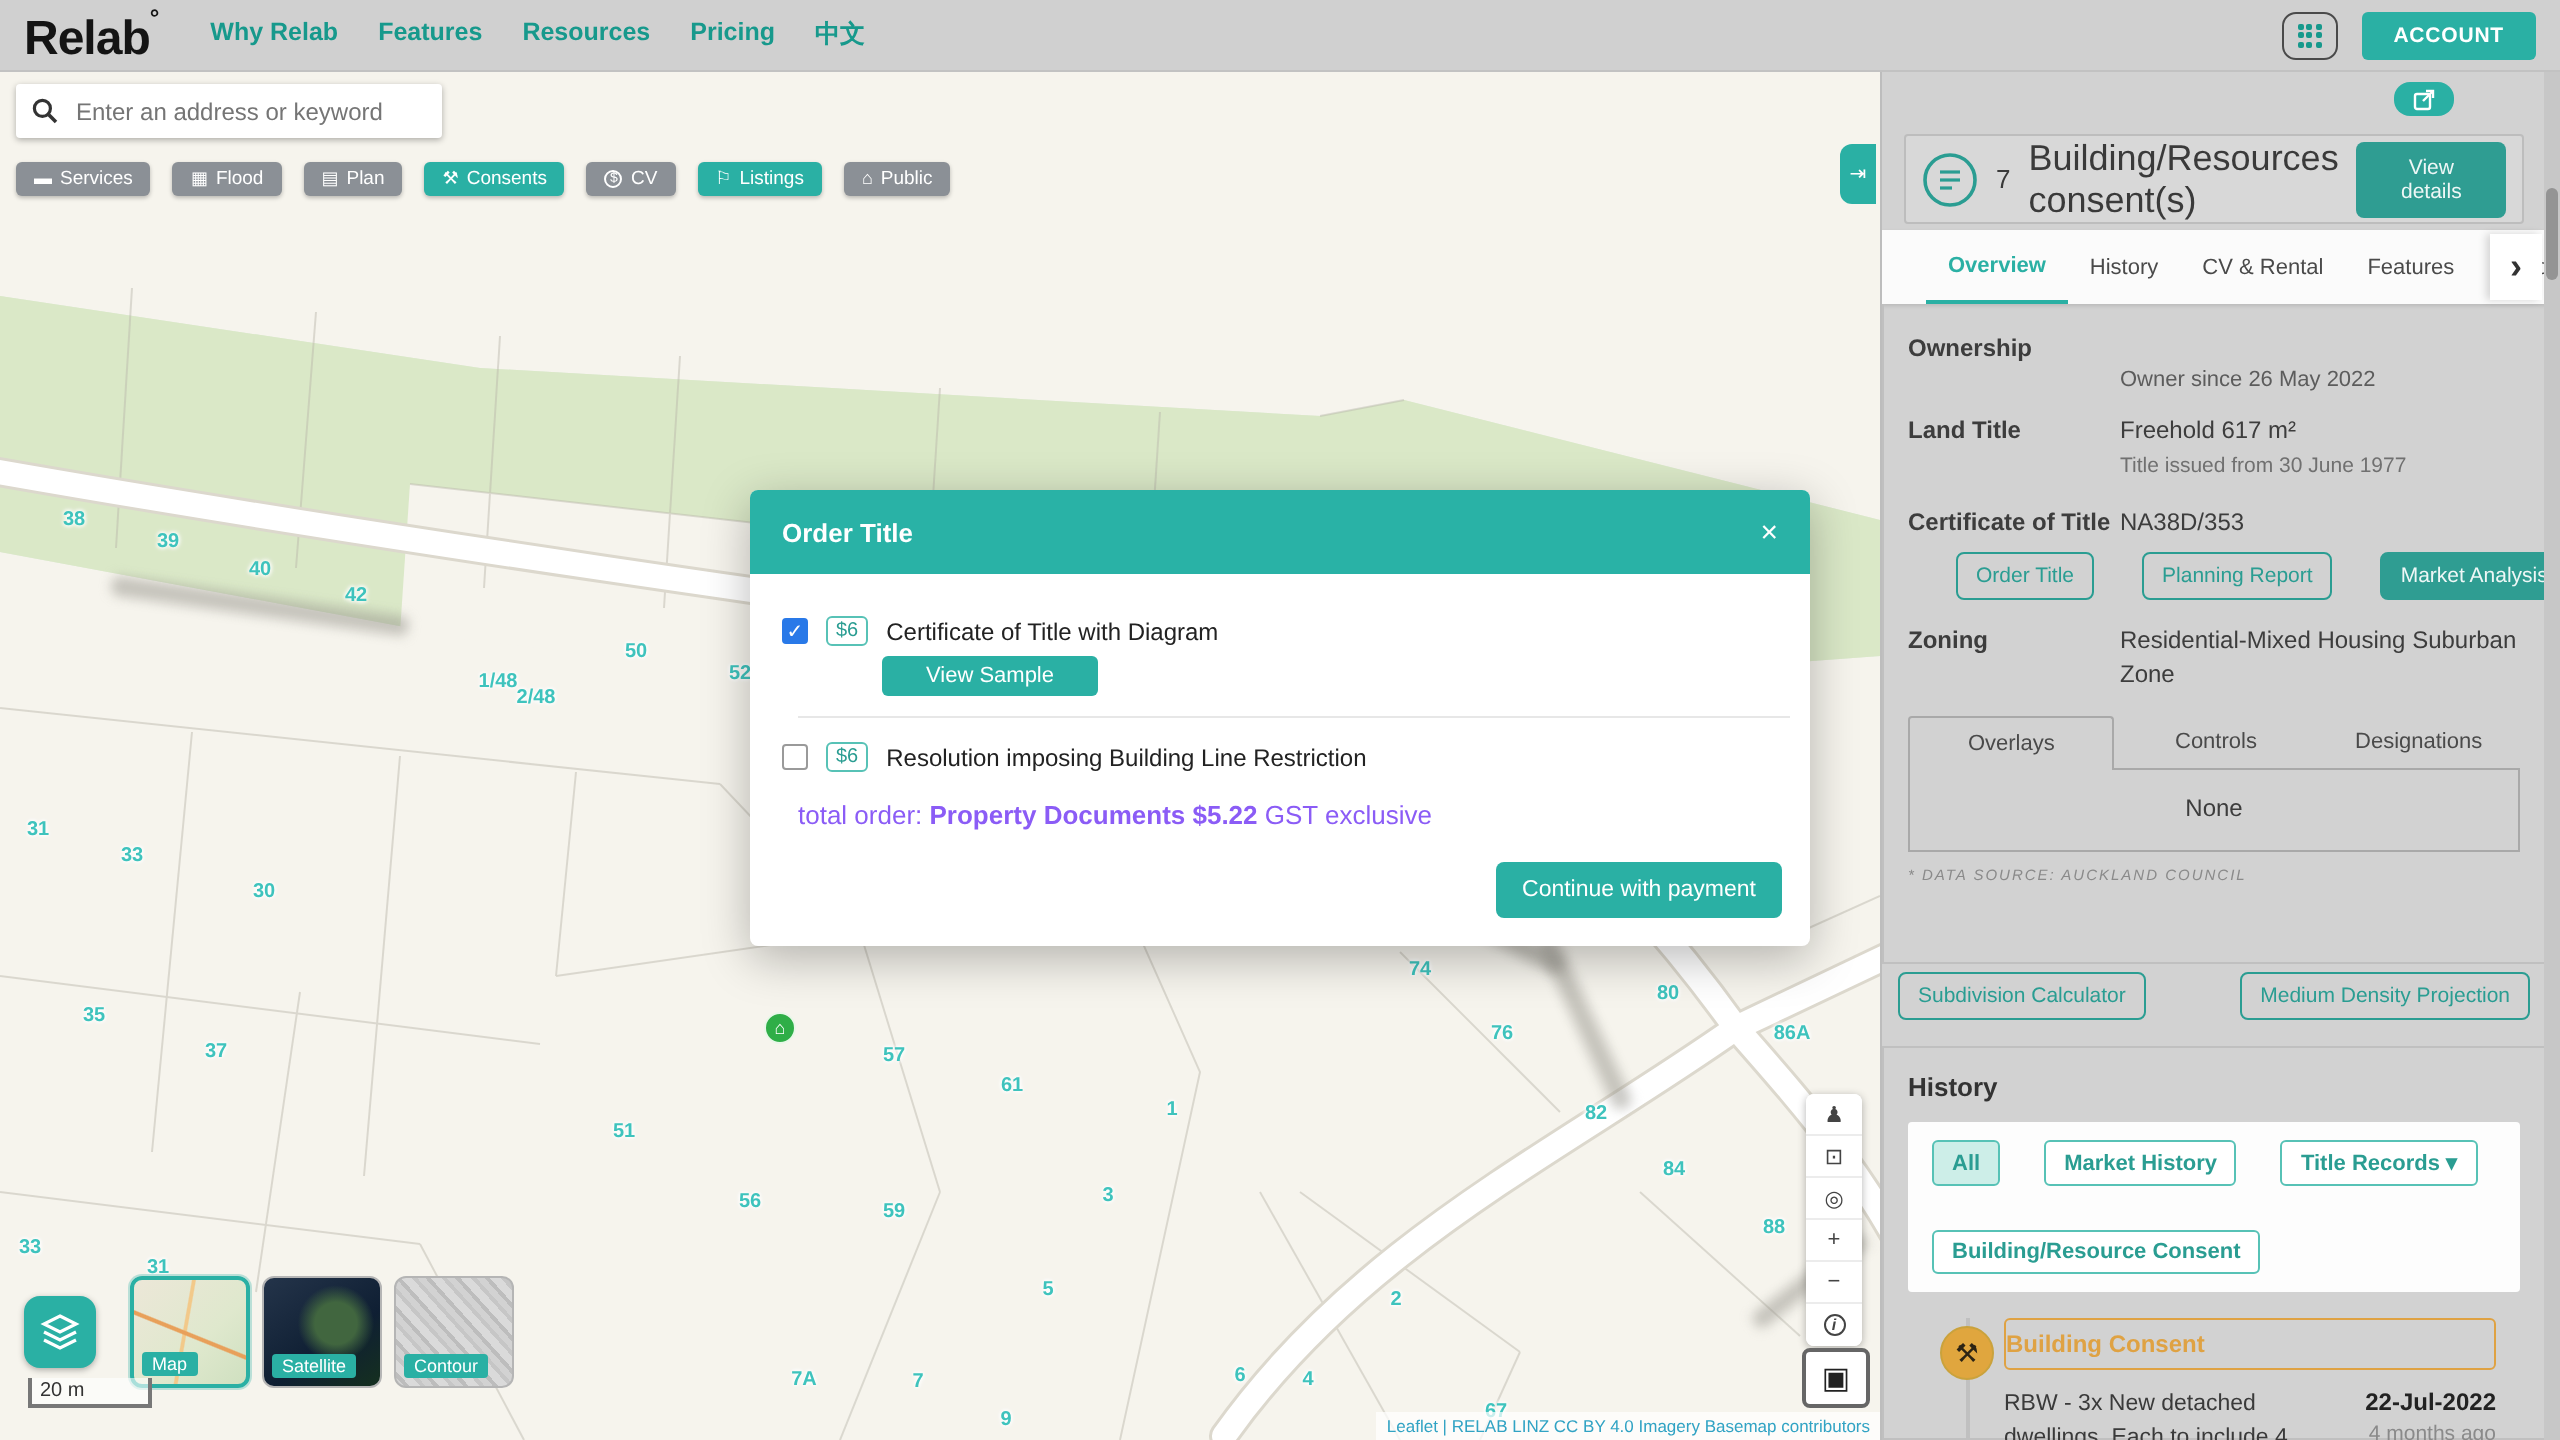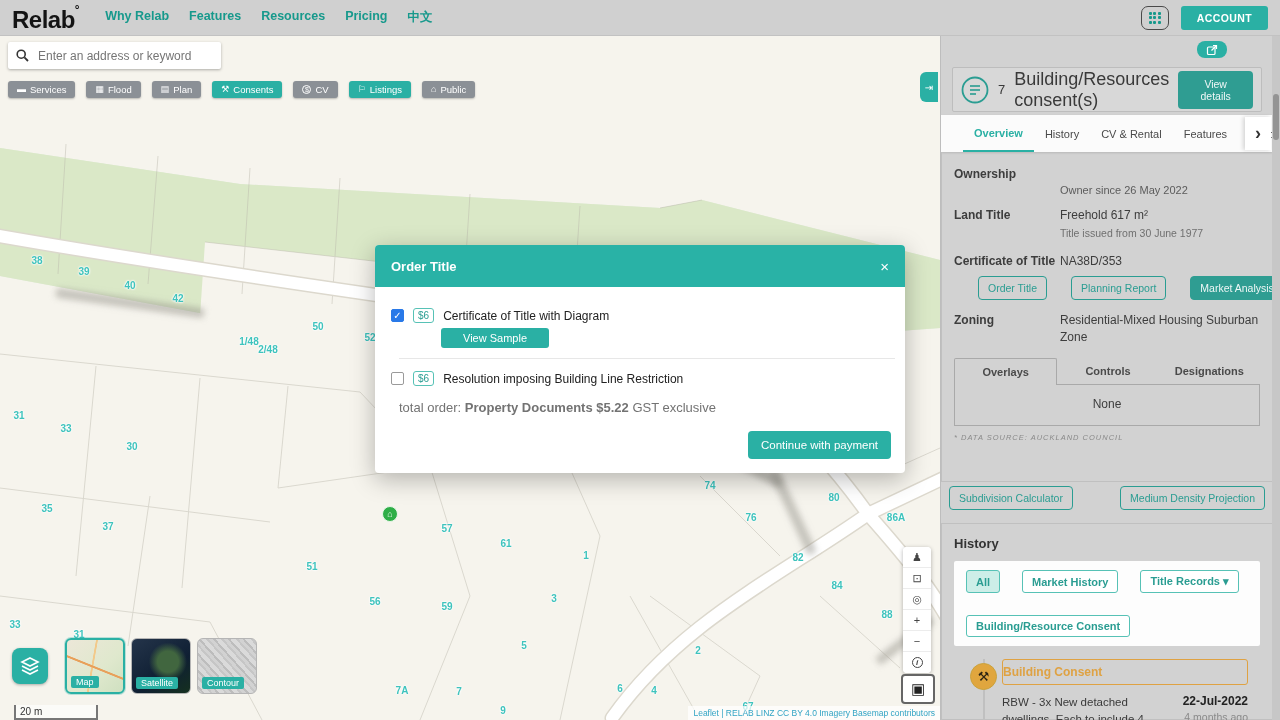--- a/index.html
+++ b/index.html
@@ -68,21 +68,21 @@
   .thumb-map{background:
      linear-gradient(22deg,transparent 46%,#e8a05a 47%,#e8a05a 49%,transparent 50%),
      linear-gradient(100deg,transparent 44%,#f2c98a 45%,#f2c98a 47%,transparent 48%),
      linear-gradient(135deg,#ece7d8,#dfe8cd 60%,#cfe0c0)}
   .thumb-satellite{background:
      radial-gradient(circle at 62% 42%,#41663f 0 22%,transparent 40%),
      linear-gradient(145deg,#24344a,#0f1f33 60%,#15301f)}
   .thumb-contour{background:repeating-linear-gradient(48deg,#d2d2d2 0 3px,#bdbdbd 3px 5px,#dadada 5px 9px,#c6c6c6 9px 11px)}
   .thumb-label{position:absolute;left:4px;bottom:4px;background:#2ab0a4;color:#fff;font-size:9px;
                padding:1px 5px;border-radius:2px}
-  #scalebar{position:absolute;left:14px;bottom:0;width:84px;font-size:10px;color:#333;background:rgba(255,255,255,.6);
+  #scalebar{position:absolute;left:14px;bottom:16px;width:62px;font-size:10px;color:#333;background:rgba(255,255,255,.6);
             border:2px solid #777;border-top:none;padding:0 4px;line-height:13px}
   #attribution{position:absolute;right:0;bottom:0;background:rgba(255,255,255,.72);font-size:8.5px;
                color:#31a3c4;padding:1px 5px;line-height:12px}
 
   
   #panel{position:absolute;left:940px;top:36px;width:340px;height:684px;background:#d2d2d2;
          border-left:1px solid #bdbdbd;overflow:hidden}
   #panel-scroll{position:absolute;right:0;top:0;width:8px;height:684px;background:#c7c7c7}
   #panel-scroll .sthumb{position:absolute;left:1px;top:58px;width:6px;height:46px;background:#949494;border-radius:3px}
   #export-btn{position:absolute;left:256px;top:5px;width:30px;height:17px;background:#2ab0a4;border:none;border-radius:8px;
@@ -106,21 +106,21 @@
   .o-row{display:flex;margin-bottom:13px}
   .o-label{width:106px;flex:none;font-weight:bold;font-size:12px;color:#3d3d3d;line-height:1.35}
   .o-val{flex:1;font-size:12px;color:#3d3d3d;line-height:1.35}
   .o-sub{font-size:10.5px;color:#707070;margin-top:3px}
   .o-muted{font-size:11px;color:#5c5c5c;margin-top:17px}
   #ov-buttons{display:flex;gap:24px;margin:2px 0 12px 24px}
   .ov-btn{border:1px solid #2a9d92;color:#2a9d92;background:transparent;border-radius:4px;font-size:10.5px;
           padding:5px 9px;cursor:pointer;font-family:"Liberation Sans",sans-serif;white-space:nowrap}
   .ov-btn.filled{background:#2f9d92;color:#eef7f6;border-color:#2f9d92}
   #subtabs{display:flex;margin-top:4px}
-  .subtab{flex:1;text-align:center;font-size:11px;font-weight:bold;color:#4a4a4a;padding:7px 0;cursor:pointer;
+  .subtab{flex:1;text-align:center;font-size:11px;font-weight:normal;color:#4a4a4a;padding:7px 0;cursor:pointer;
           border-bottom:1px solid #a9a9a9}
   .subtab.active{border:1px solid #a9a9a9;border-bottom:none;border-radius:2px 2px 0 0}
   #subtab-content{border:1px solid #a9a9a9;border-top:none;text-align:center;font-size:12px;color:#3d3d3d;
                   padding:12px 0 14px 0}
   #data-source{font-size:7.5px;font-style:italic;letter-spacing:1px;color:#8a8a8a;margin-top:7px}
   #calc-row{position:absolute;left:8px;top:450px;width:316px;display:flex;justify-content:space-between}
 
   #history-card{position:absolute;left:0;top:487px;width:332px;height:197px;border:1px solid #c0c0c0;padding:12px}
   #history-title{font-size:13px;font-weight:bold;color:#333}
   #chips-box{background:#fdfdfd;border-radius:2px;margin-top:10px;padding:9px 12px;display:flex;flex-wrap:wrap;gap:22px}
@@ -148,21 +148,21 @@
   #modal-body{padding:21px 16px 0 16px;position:relative;height:186px}
   .m-row{display:flex;align-items:center;gap:9px}
   .cb{width:13px;height:13px;border:1px solid #9a9a9a;border-radius:2px;background:#fff;display:inline-flex;
       align-items:center;justify-content:center;font-size:10px;color:#fff;cursor:pointer;flex:none}
   .cb.checked{background:#2979e8;border-color:#2979e8}
   .price-badge{border:1px solid #57c2b6;color:#2a9d92;font-size:10px;border-radius:3px;padding:0 4px;line-height:13px}
   .m-label{font-size:12px;color:#222}
   .sample-btn{margin:5px 0 0 50px;background:#2ab0a4;color:#fff;border:none;border-radius:3px;font-size:11px;
               padding:4px 22px;cursor:pointer;display:block;font-family:"Liberation Sans",sans-serif}
   .m-divider{border:none;border-top:1px solid #e7e7e7;margin:10px 0 12px 8px;width:496px}
-  #m-total{font-size:13px;color:#737373;margin:14px 0 0 8px}
+  #m-total{font-size:13px;color:#8b5cf6;margin:14px 0 0 8px}
   #m-continue{position:absolute;right:14px;bottom:14px;background:#2ab0a4;color:#fff;border:none;border-radius:4px;
               font-size:11.5px;padding:8px 13px;cursor:pointer;font-family:"Liberation Sans",sans-serif}
 </style>
 </head>
 <body>
 
 <header id="topbar">
   <div id="logo"><span>Relab</span><sup>°</sup></div>
   <nav id="nav">
       <a>Why Relab</a>

